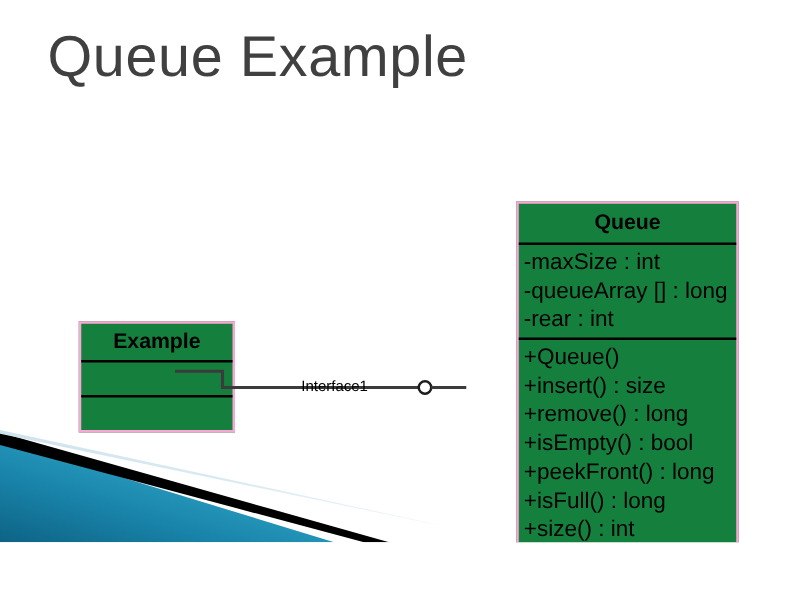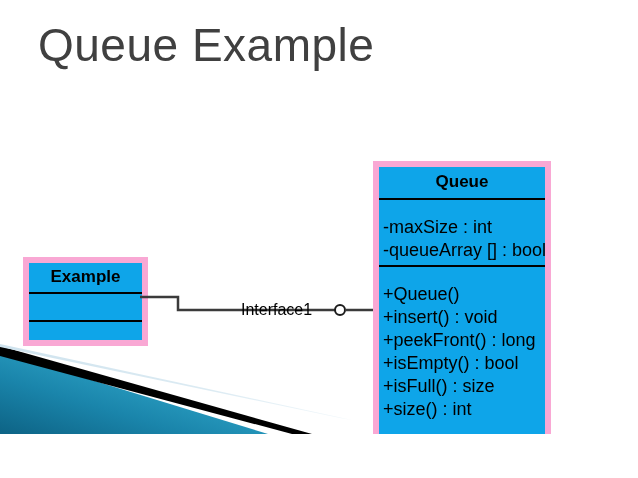--- a/index.html
+++ b/index.html
@@ -36,40 +36,41 @@
     left: 0;
     bottom: 0;
     width: 360px;
     height: 90px;
     pointer-events: none;
   }
 
   
   .uml-class {
     position: absolute;
-    border: 6px solid #f9a8d4;
-    background: #0ea5e9;
+    border: 2px solid #f9a8d4;
+    background: #15803d;
     box-sizing: border-box;
+    margin-left: 40px;
   }
   .uml-compartment {
     box-sizing: border-box;
   }
   .uml-compartment + .uml-compartment {
     border-top: 2px solid #000000;
   }
   .uml-name {
     text-align: center;
     font-weight: bold;
     font-size: 17px;
     color: #000000;
     padding: 5px 4px 6px 4px;
     line-height: 1.15;
   }
   .uml-members {
-    padding: 16px 2px 3px 2px;
+    padding: 2px 2px 3px 2px;
   }
   .uml-member {
     font-size: 18px;
     color: #000000;
     line-height: 23px;
     white-space: nowrap;
     padding-left: 2px;
   }
   .uml-empty {
     height: 26px;
@@ -100,21 +101,21 @@
     left: 140px;
     top: 285px;
     width: 245px;
     height: 40px;
     pointer-events: none;
   }
   #interface-label {
     position: absolute;
     left: 241px;
     top: 300px;
-    font-size: 16px;
+    font-size: 12px;
     color: #000000;
     white-space: nowrap;
     line-height: 19px;
   }
 </style>
 </head>
 <body>
 
 <div id="slide">
 
@@ -123,28 +124,30 @@
   <div class="uml-class" id="queueapp-class">
     <div class="uml-compartment uml-name">Example</div>
     <div class="uml-compartment uml-members uml-empty" id="queueapp-compartment-attrs"></div>
     <div class="uml-compartment uml-members uml-empty" id="queueapp-compartment-methods"></div>
   </div>
 
   <div class="uml-class" id="queue-class">
     <div class="uml-compartment uml-name">Queue</div>
     <div class="uml-compartment uml-members">
       <div class="uml-member">-maxSize : int</div>
-      <div class="uml-member">-queueArray [] : bool</div>
+      <div class="uml-member">-queueArray [] : long</div>
+      <div class="uml-member">-rear : int</div>
     </div>
     <div class="uml-compartment uml-members">
       <div class="uml-member">+Queue()</div>
-      <div class="uml-member">+insert() : void</div>
+      <div class="uml-member">+insert() : size</div>
+      <div class="uml-member">+remove() : long</div>
+      <div class="uml-member">+isEmpty() : bool</div>
       <div class="uml-member">+peekFront() : long</div>
-      <div class="uml-member">+isEmpty() : bool</div>
-      <div class="uml-member">+isFull() : size</div>
+      <div class="uml-member">+isFull() : long</div>
       <div class="uml-member">+size() : int</div>
     </div>
   </div>
 
   <svg id="interface-connector" viewBox="0 0 245 40">
 
     <path d="M 0 12 L 38 12 L 38 25 L 195 25" stroke="#3b3b3b" stroke-width="2.5" fill="none"></path>
     <circle cx="200" cy="25" r="5" stroke="#1c1c1c" stroke-width="2" fill="#ffffff"></circle>
     <path d="M 205 25 L 233 25" stroke="#3b3b3b" stroke-width="2.5" fill="none"></path>
   </svg>

